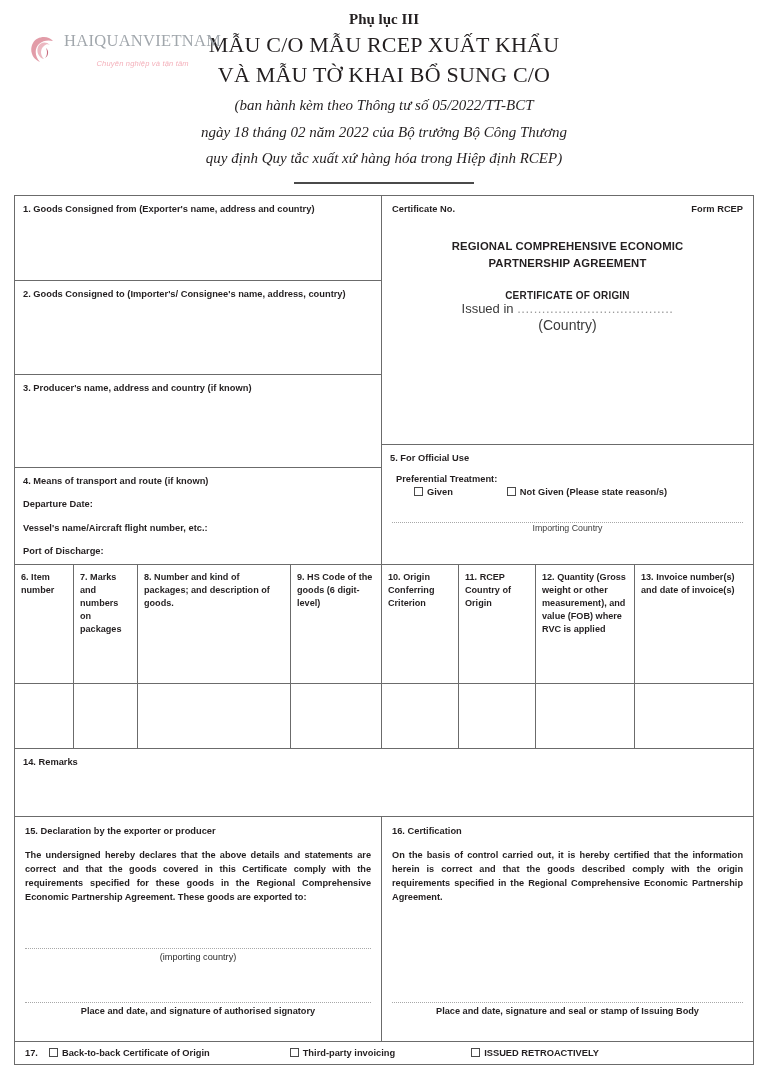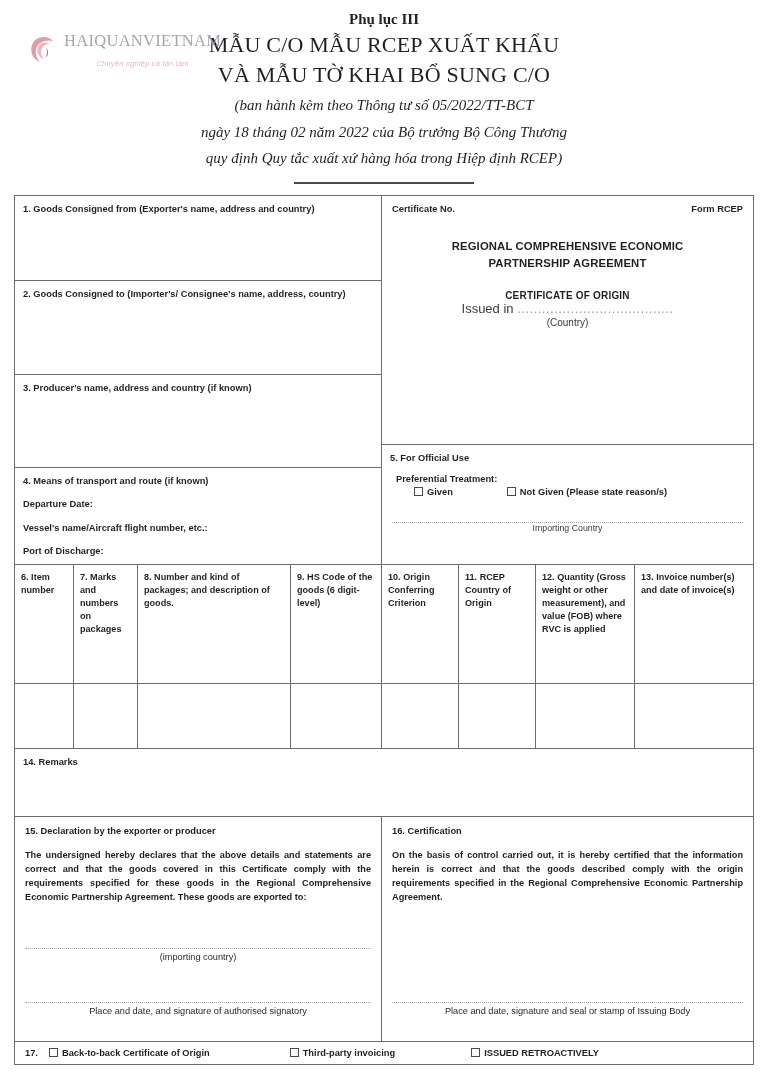--- a/index.html
+++ b/index.html
@@ -88,21 +88,21 @@
     line-height:1.45; margin-top:22px; letter-spacing:.15px;
   }
   .cert-sub{
     text-align:center;font-weight:bold;font-size:10px;
     margin-top:19px; letter-spacing:.2px;
   }
   .issued{
     text-align:center;font-size:13px;color:#3a3a3a;
   }
   .dots{ color:#9b9b9b; letter-spacing:.5px; }
-  .country-note{ text-align:center;font-size:10px;color:#3a3a3a;margin-top:1px; }
+  .country-note{ text-align:center;font-size:14px;color:#3a3a3a;margin-top:1px; }
 
   
   .b5-pt{ font-size:9.3px;font-weight:bold;margin:9px 0 0 14px; }
   .b5-opts{ display:flex;margin:3px 0 0 32px;font-size:9.3px;font-weight:bold;gap:54px;}
   .cbx{
     display:inline-block;width:7px;height:7px;
     border:1.1px solid #4a4a4a;margin-right:4px;
     vertical-align:-1px;
   }
   .dotline{
@@ -113,21 +113,21 @@
     text-align:center;font-size:8.8px;line-height:1.35;
     color:#3a3a3a;margin-top:3px;padding:0 12px;
   }
 
   
   .th{ font-size:9.1px;font-weight:bold;line-height:1.42;padding:6px 6px 4px 6px; }
 
   
   .just{ text-align:justify; font-size:9.2px; font-weight:bold; line-height:1.5; }
   .blk{ padding:8px 10px 6px 10px; }
-  .cap-b{ text-align:center;font-size:9.2px;font-weight:normal;margin-top:3px; }
+  .cap-b{ text-align:center;font-size:9.2px;font-weight:bold;margin-top:3px; }
   .cap-n{ text-align:center;font-size:9.2px;margin-top:3px;color:#2b2b2b; }
 
   
   .r17{ display:flex;align-items:center;font-size:9.3px;font-weight:bold;
         padding:6px 10px 6px 10px; }
   .r17 .seg{ white-space:nowrap; }
 </style>
 </head>
 <body>
 

